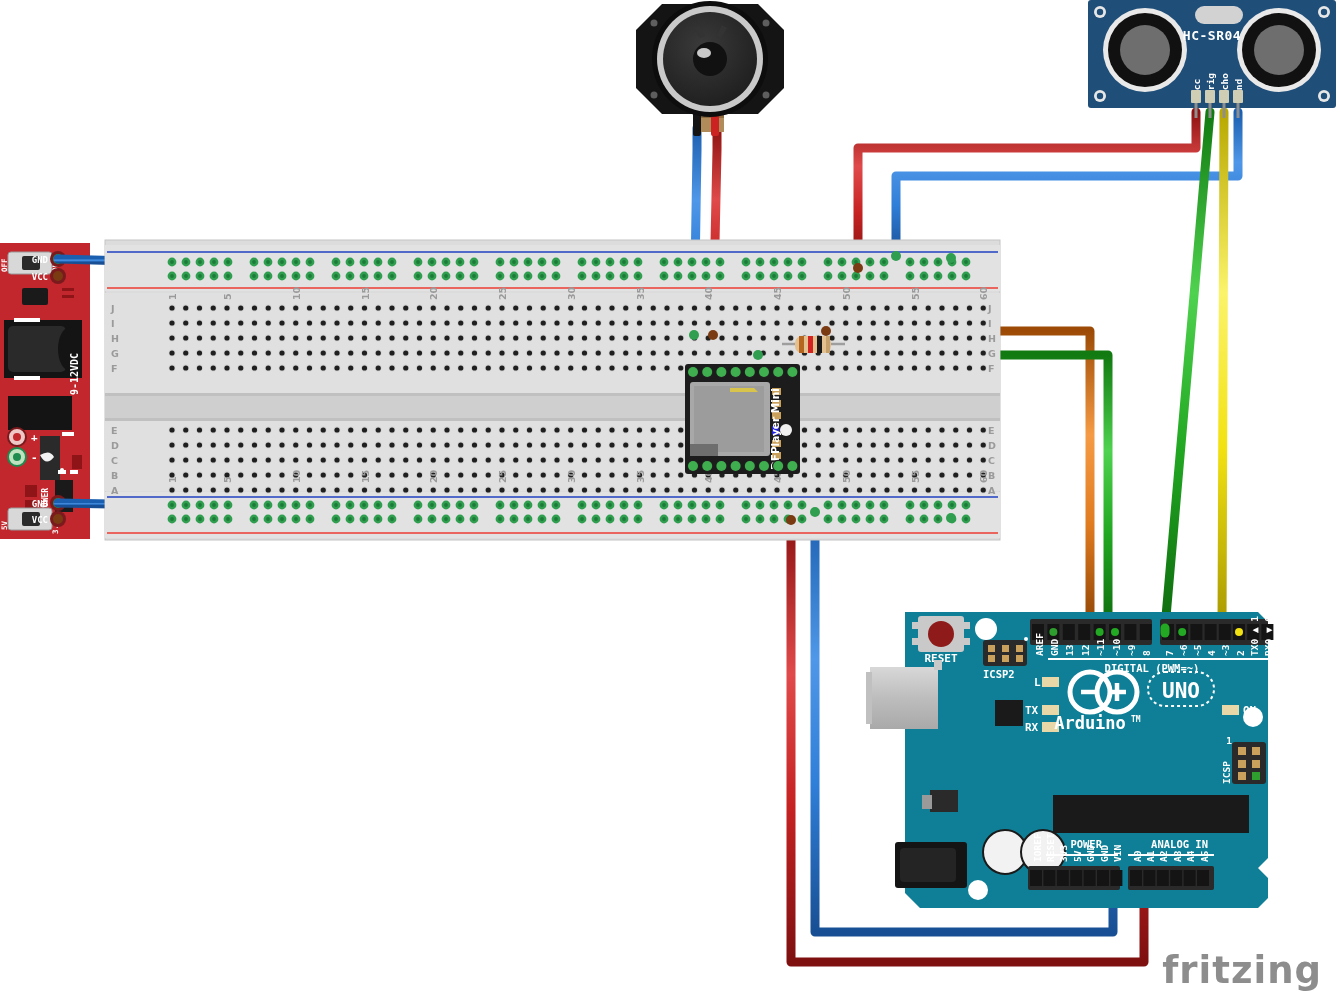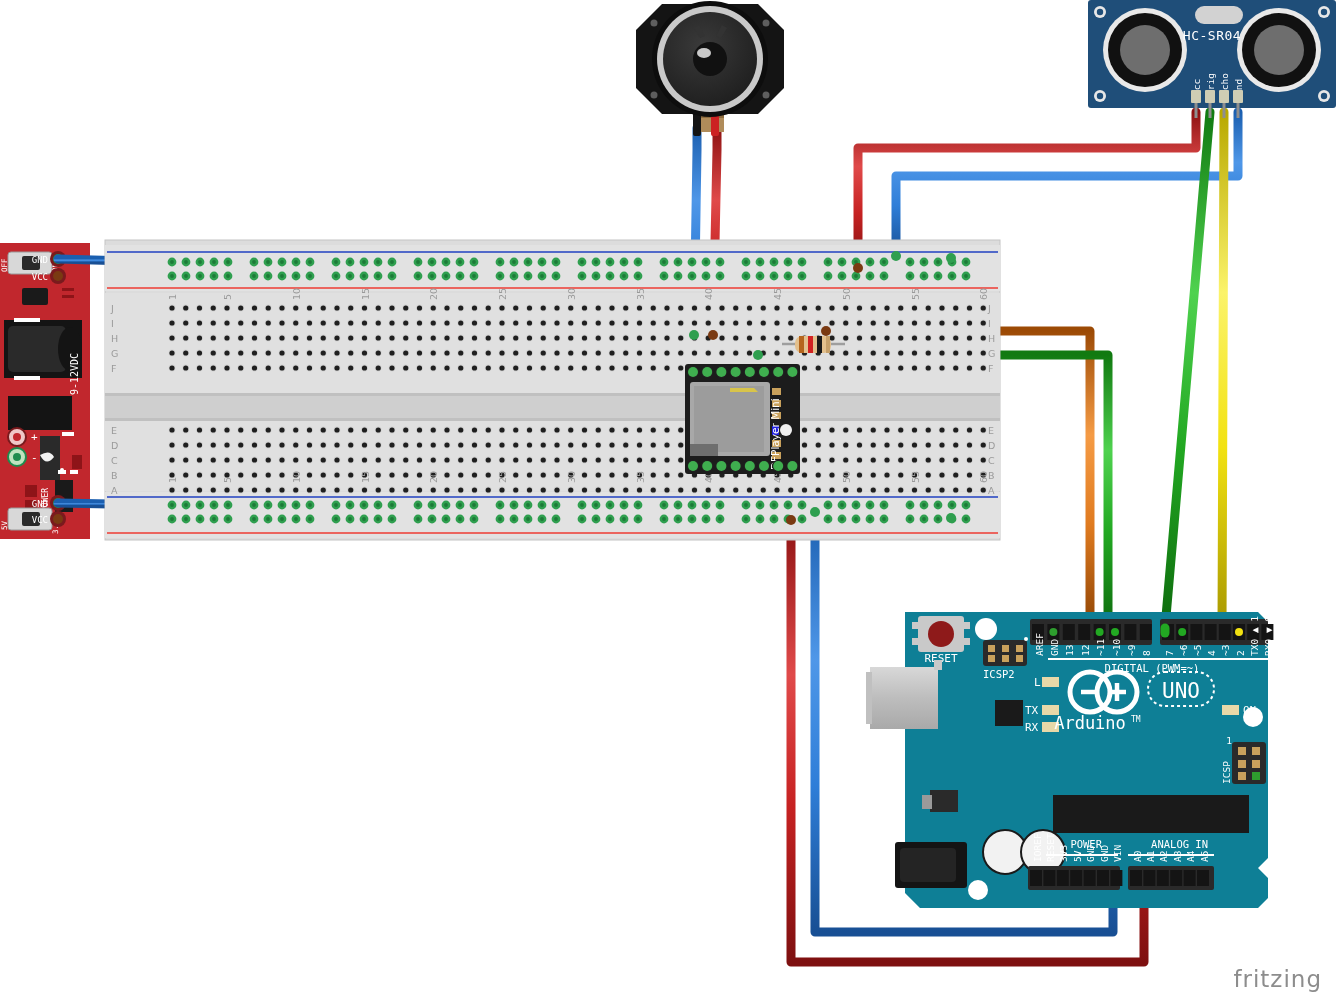--- a/index.html
+++ b/index.html
@@ -1,22 +1,22 @@
 <!DOCTYPE html>
 <html><head>
 <meta charset="utf-8">
 <style>
   html,body{margin:0;padding:0;background:#ffffff;}
   body{width:1340px;height:1000px;position:relative;overflow:hidden;
        font-family:"DejaVu Sans","Liberation Sans",sans-serif;}
-  #stage{position:absolute;left:0;top:0;width:1332px;height:1000px;}
+  #stage{position:absolute;left:0;top:0;width:1332px;height:1000px;font-weight:bold;}
   .abs{position:absolute;}
   svg{display:block;}
   .wm{position:absolute;right:10px;bottom:8px;font-family:"DejaVu Sans",sans-serif;
-      font-size:23px;color:#8d8d8d;letter-spacing:1px;}
+      font-size:37px;color:#8d8d8d;letter-spacing:1px;}
 </style>
 </head>
 <body>
 
 <div id="stage">
 
 <svg class="abs" width="1340" height="1000" viewBox="0 0 1340 1000">
   <defs>
     <linearGradient id="wireBlue" x1="0" y1="0" x2="0" y2="1">
       <stop offset="0" stop-color="#1b5fb0"></stop>

